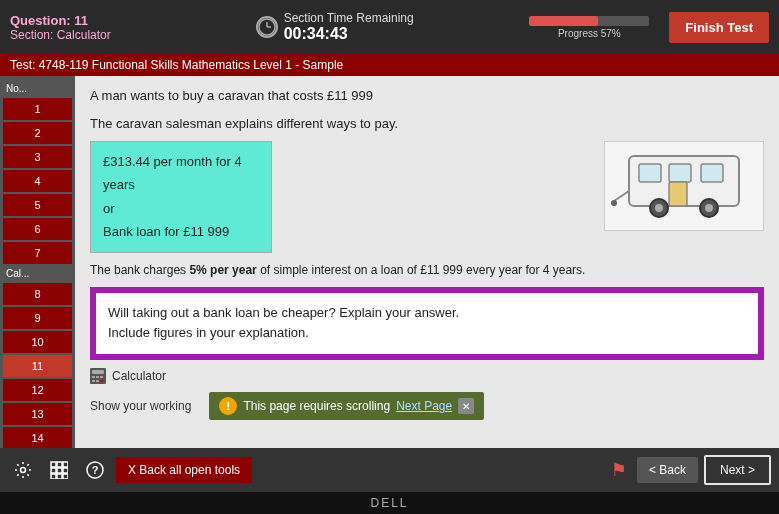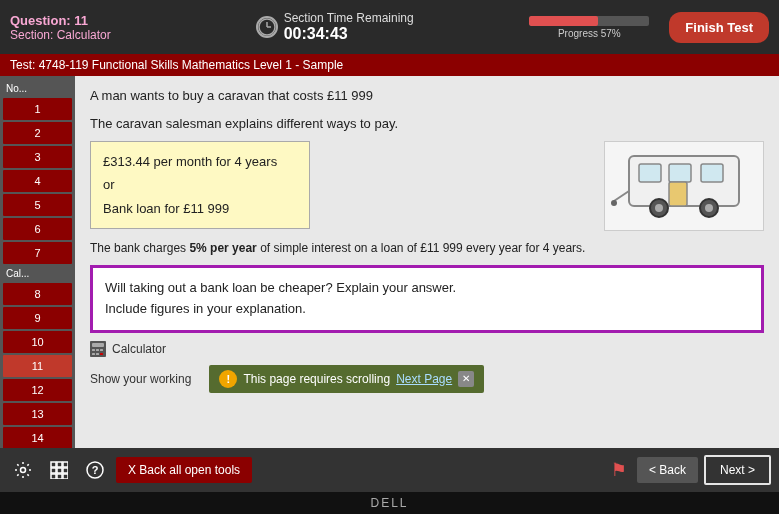--- a/index.html
+++ b/index.html
@@ -83,21 +83,21 @@
       font-size: 10px;
     }
     .finish-btn {
       background: #c0392b;
       color: #fff;
       border: none;
       padding: 8px 16px;
       font-size: 13px;
       font-weight: bold;
       cursor: pointer;
-      border-radius: 12px;
+      border-radius: 2px;
     }
 
     
     .test-info-bar {
       background: #8b0000;
       color: #fff;
       padding: 4px 10px;
       font-size: 12px;
       display: flex;
       justify-content: space-between;
@@ -187,42 +187,42 @@
       border: 1px solid #ccc;
       display: flex;
       align-items: center;
       justify-content: center;
       flex-shrink: 0;
     }
 
     
     .options-box {
       border: 1px solid #aaa;
-      background: #fef9c3;
+      background: #5eead4;
       padding: 8px 12px;
-      width: 220px;
+      width: 182px;
       font-size: 13px;
       line-height: 1.8;
     }
     .options-box .option-line {
       font-size: 13px;
       color: #222;
     }
 
     
     .info-text {
       font-size: 12px;
       color: #222;
       line-height: 1.5;
     }
     .info-text strong { font-weight: bold; }
 
     
     .question-box {
-      border: 3px solid #a21caf;
+      border: 6px solid #a21caf;
       background: #fff;
       padding: 10px 12px;
       font-size: 13px;
       color: #222;
       line-height: 1.6;
     }
 
     
     .calculator-row {
       display: flex;

